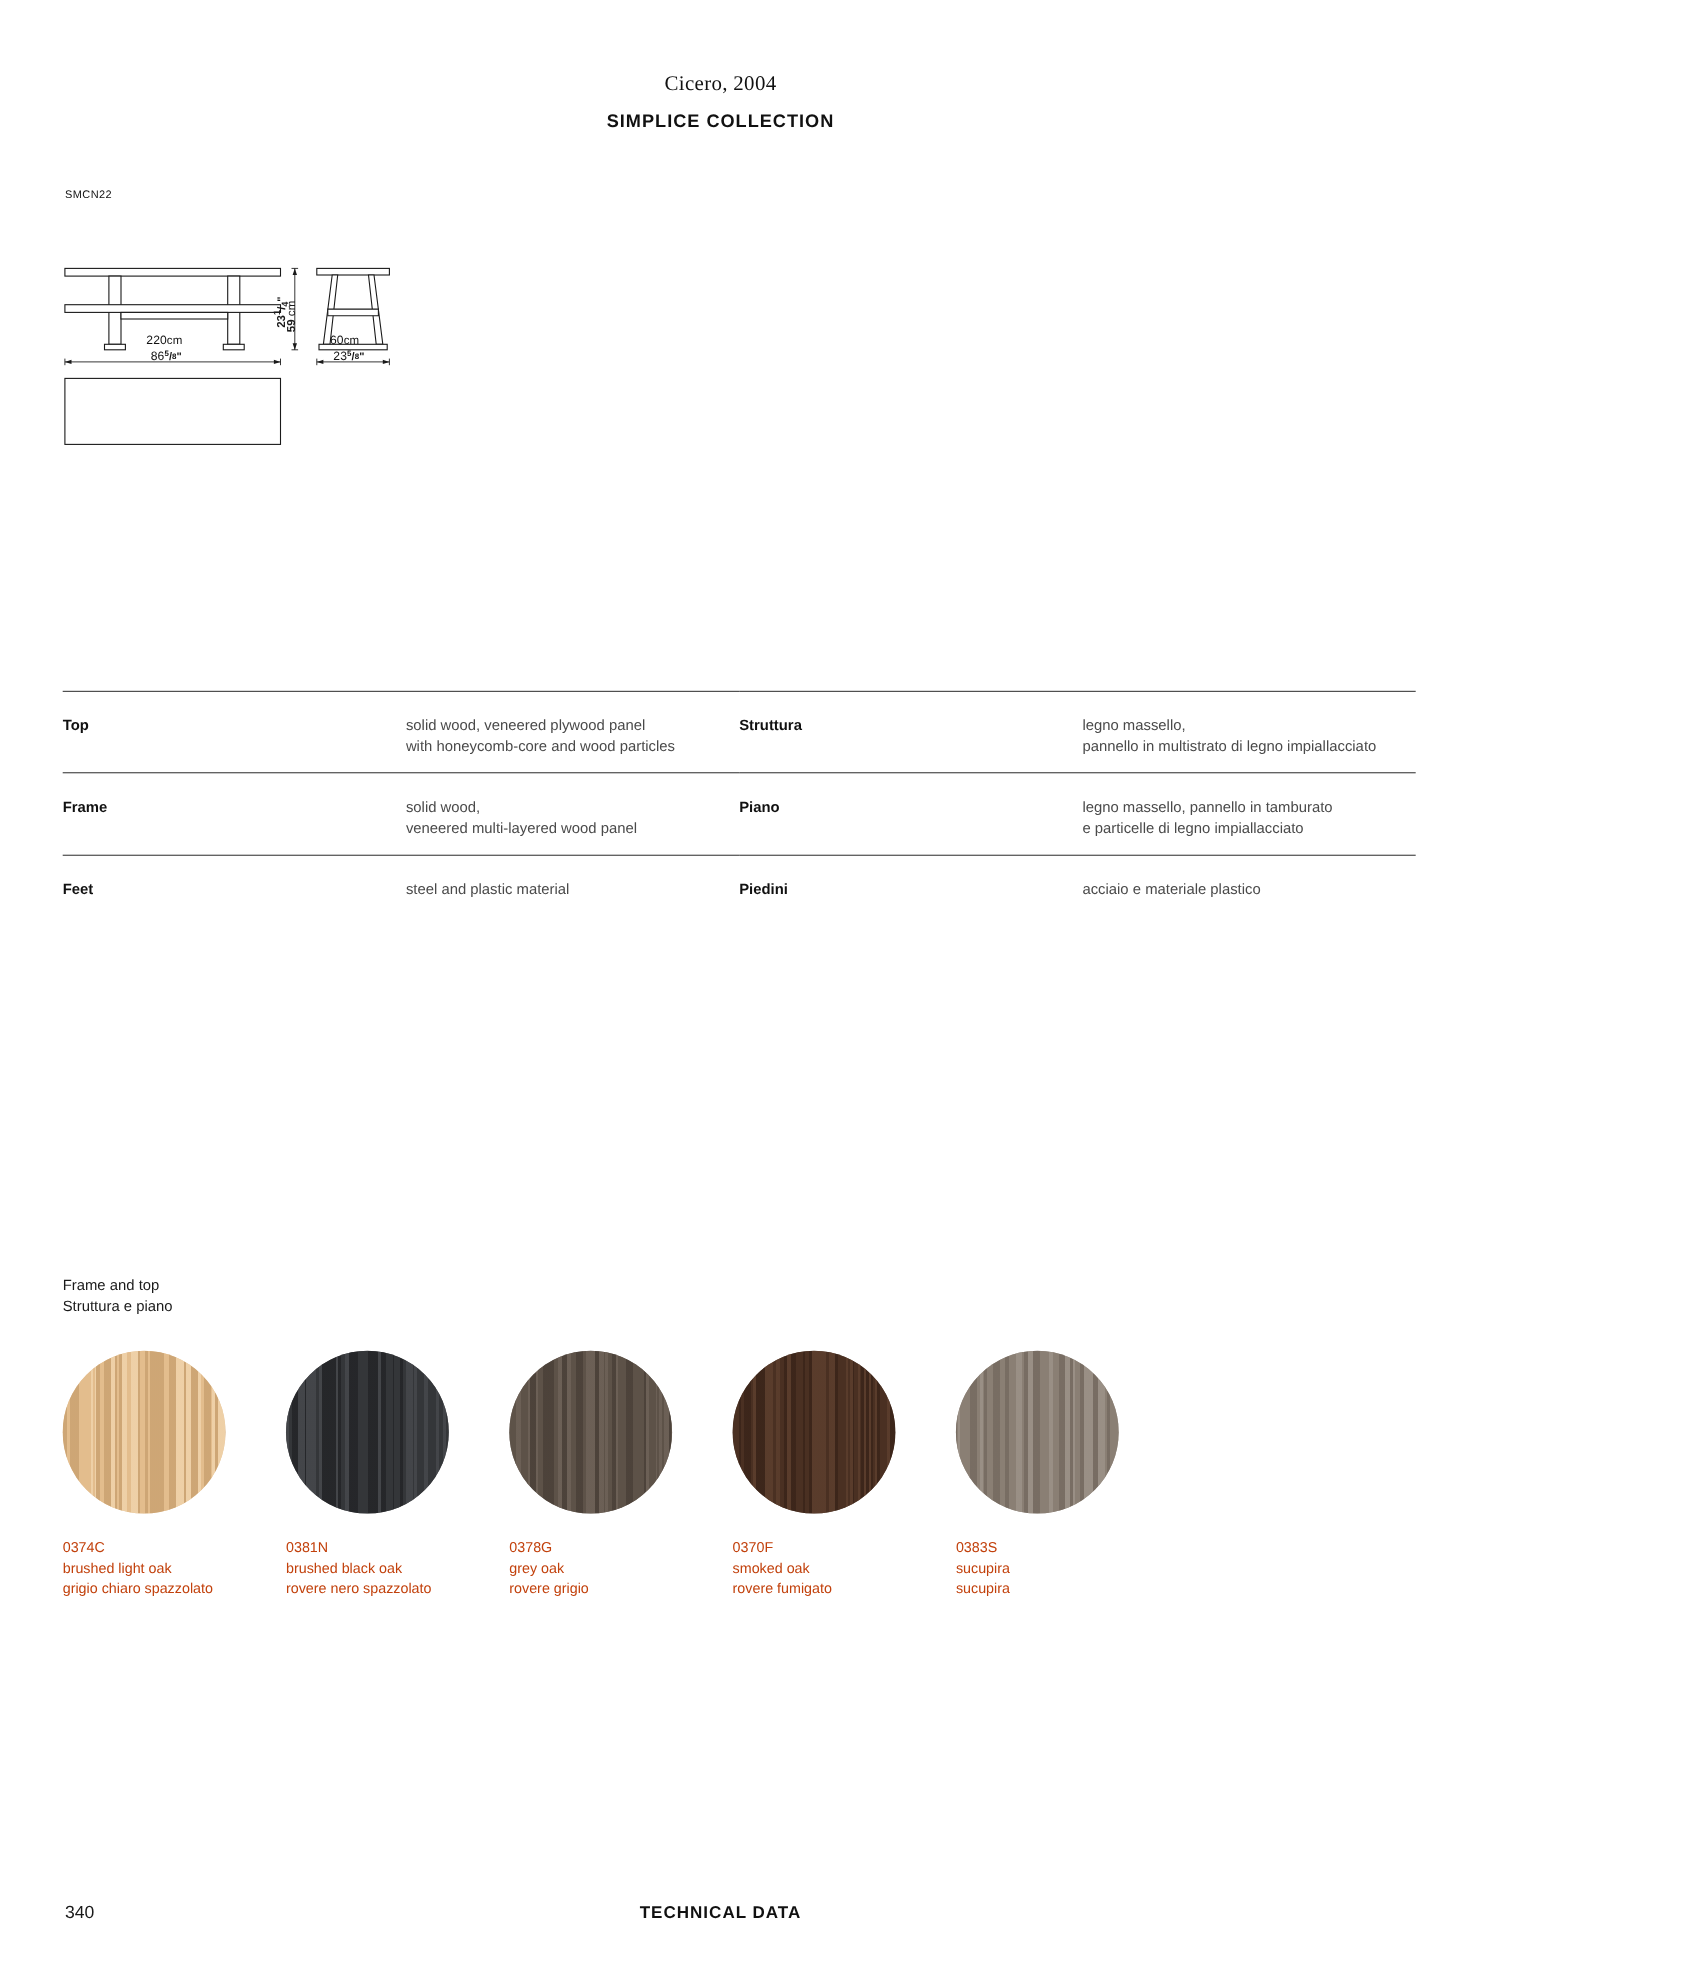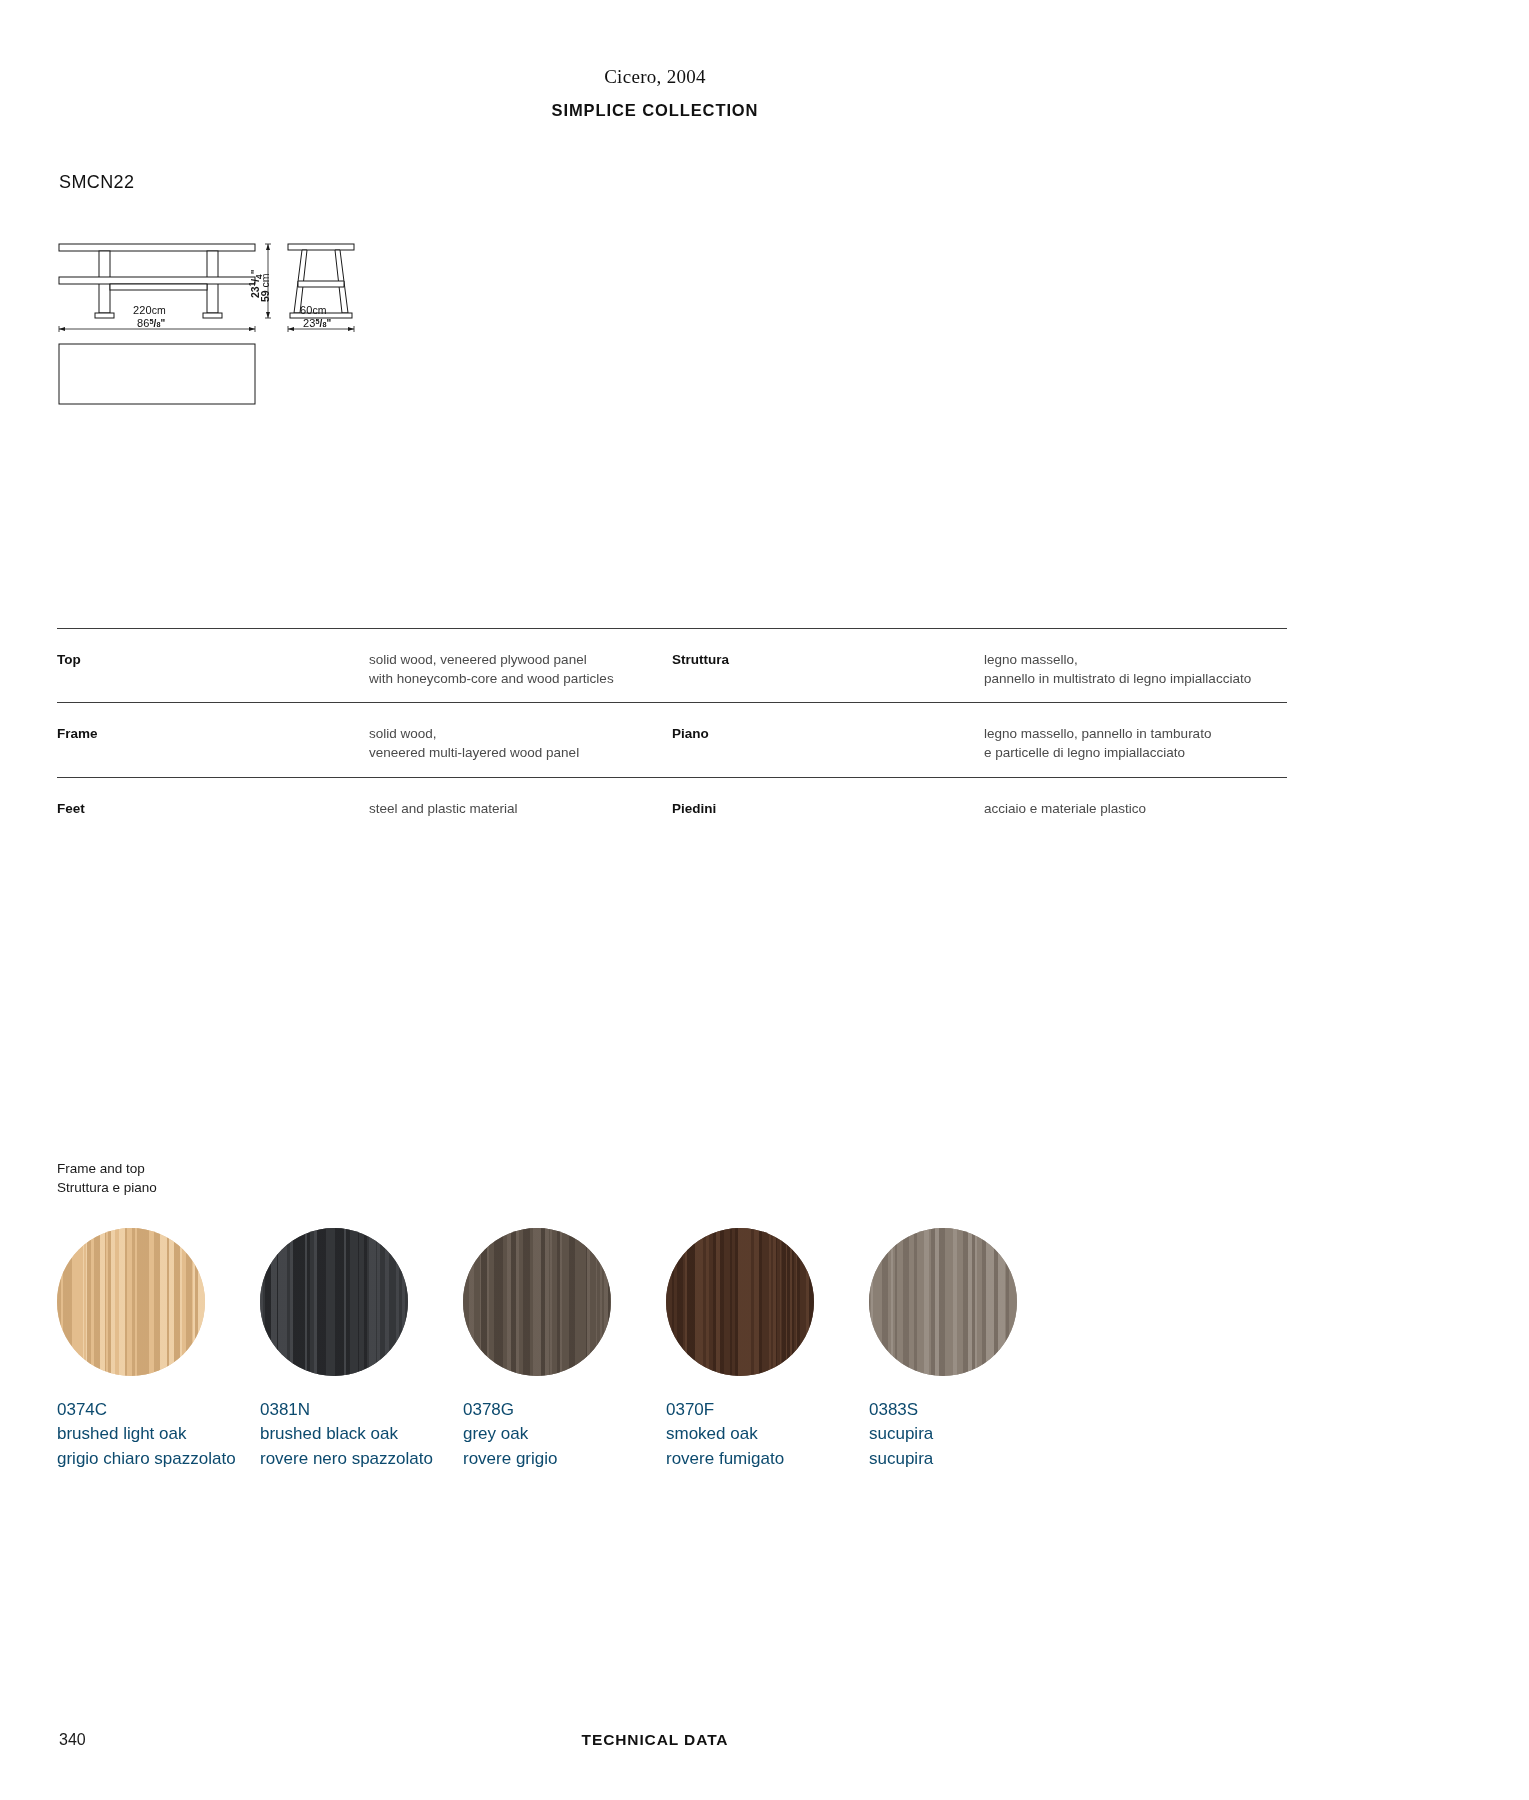--- a/index.html
+++ b/index.html
@@ -38,21 +38,21 @@
     font-weight: bold;
     letter-spacing: 0.9px;
     color: #111;
   }
 
   
   .product-code {
     position: absolute;
     top: 172px;
     left: 59px;
-    font-size: 18px;
+    font-size: 10px;
     letter-spacing: 0.4px;
     color: #111;
   }
 
   
   .drawings {
     position: absolute;
     top: 236px;
     left: 57px;
     width: 600px;
@@ -154,23 +154,23 @@
     border-radius: 50%;
     position: relative;
     overflow: hidden;
   }
   .grain {
     position: absolute;
     inset: 0;
   }
   .swatch-text {
     margin-top: 22px;
-    font-size: 17px;
+    font-size: 13px;
     line-height: 1.44;
-    color: #0c4a6e;
+    color: #c2410c;
     white-space: pre-line;
   }
 
   
   .footer-page {
     position: absolute;
     bottom: 51px;
     left: 59px;
     font-size: 16px;
     color: #1a1a1a;

